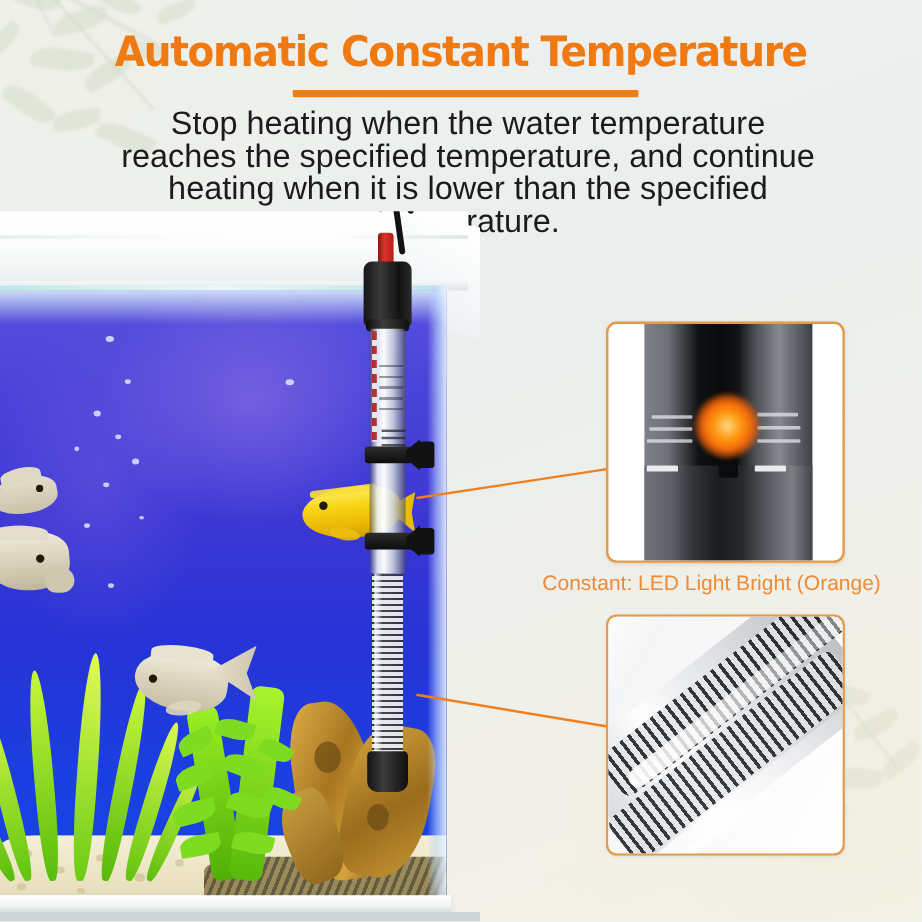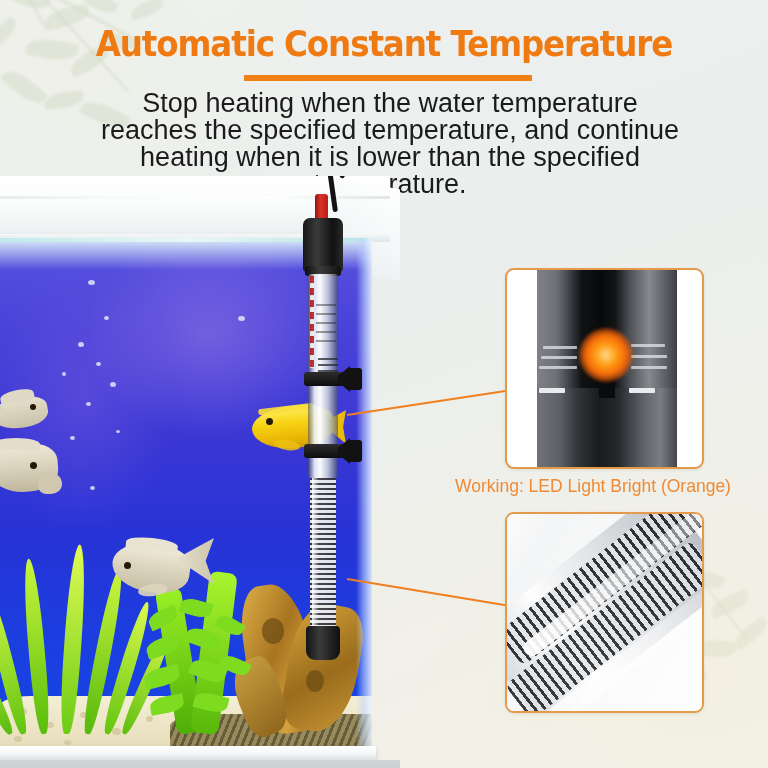--- a/index.html
+++ b/index.html
@@ -387,21 +387,21 @@
     <div class="led-ridge" style="left:34px;top:86px;width:36px;"></div>
     <div class="led-ridge" style="left:32px;top:96px;width:38px;"></div>
     <div class="led-ridge" style="left:124px;top:74px;width:34px;"></div>
     <div class="led-ridge" style="left:124px;top:85px;width:36px;"></div>
     <div class="led-ridge" style="left:124px;top:96px;width:36px;"></div>
     <div class="led-notch" style="left:32px;top:118px;width:26px;"></div>
     <div class="led-notch" style="left:122px;top:118px;width:26px;"></div>
     <div class="led-glow"></div>
   </div>
 
-  <div class="caption">Working: LED Light Bright (Orange)</div>
+  <div class="caption">Constant: LED Light Bright (Orange)</div>
 
   <div class="inset inset-coil">
     <div class="coil-photo">
       <div class="coil-tube" style="left:-14px;top:44px;width:240px;height:120px;transform:rotate(-38deg);opacity:.9;"></div>
       <div class="coil-winding" style="left:-12px;top:52px;width:236px;height:42px;transform:rotate(-38deg);opacity:.92;"></div>
       <div class="coil-winding" style="left:-4px;top:104px;width:236px;height:44px;transform:rotate(-38deg);opacity:.9;"></div>
       <div style="position:absolute;left:4px;top:70px;width:230px;height:16px;transform:rotate(-38deg);
                   background:linear-gradient(90deg,rgba(255,255,255,.95),rgba(255,255,255,.35));border-radius:8px;"></div>
       <div style="position:absolute;left:12px;top:150px;width:230px;height:20px;transform:rotate(-38deg);
                   background:linear-gradient(90deg,rgba(255,255,255,.9),rgba(255,255,255,.2));border-radius:10px;"></div>

